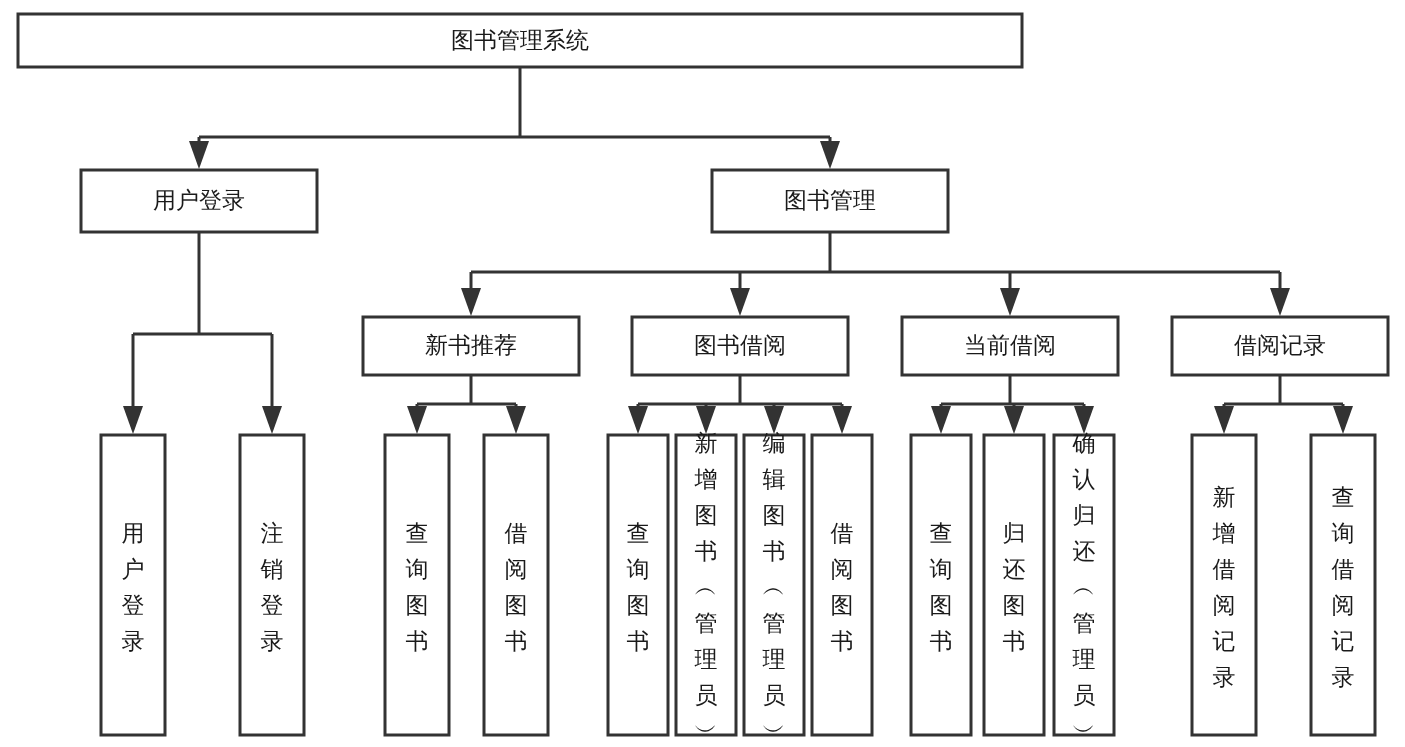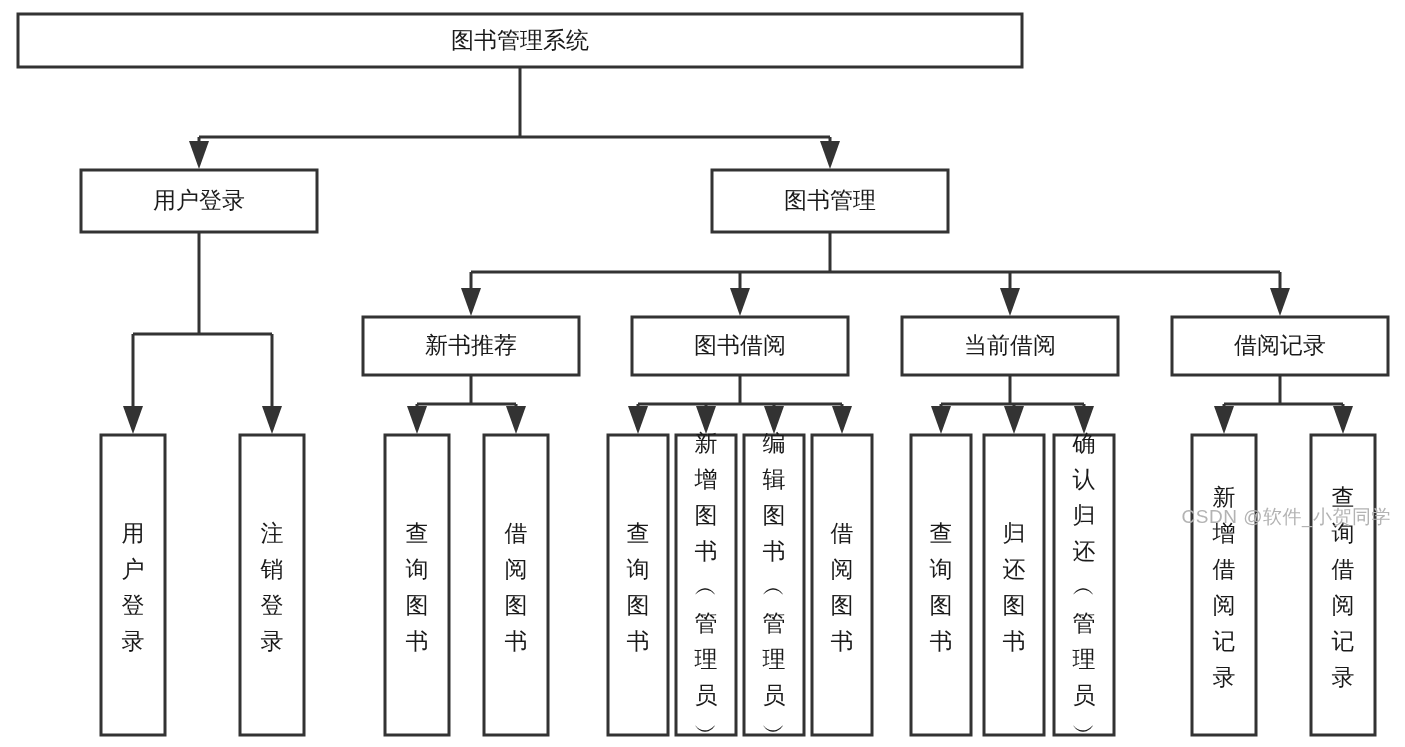--- a/index.html
+++ b/index.html
@@ -217,14 +217,13 @@
         <g>
           <rect x="1192" y="435" width="64" height="300" class="node-box"></rect>
           <text x="1224" y="505.08" class="node-label-v"><tspan x="1224" dy="0">新</tspan><tspan x="1224" dy="36">增</tspan><tspan x="1224" dy="36">借</tspan><tspan x="1224" dy="36">阅</tspan><tspan x="1224" dy="36">记</tspan><tspan x="1224" dy="36">录</tspan></text>
         </g>
         <g>
           <rect x="1311" y="435" width="64" height="300" class="node-box"></rect>
           <text x="1343" y="505.08" class="node-label-v"><tspan x="1343" dy="0">查</tspan><tspan x="1343" dy="36">询</tspan><tspan x="1343" dy="36">借</tspan><tspan x="1343" dy="36">阅</tspan><tspan x="1343" dy="36">记</tspan><tspan x="1343" dy="36">录</tspan></text>
         </g>
       </g>
   </svg>
-  <div class="watermark">CSDN @软件_小贺同学</div>
 </div>
 
 </body></html>

